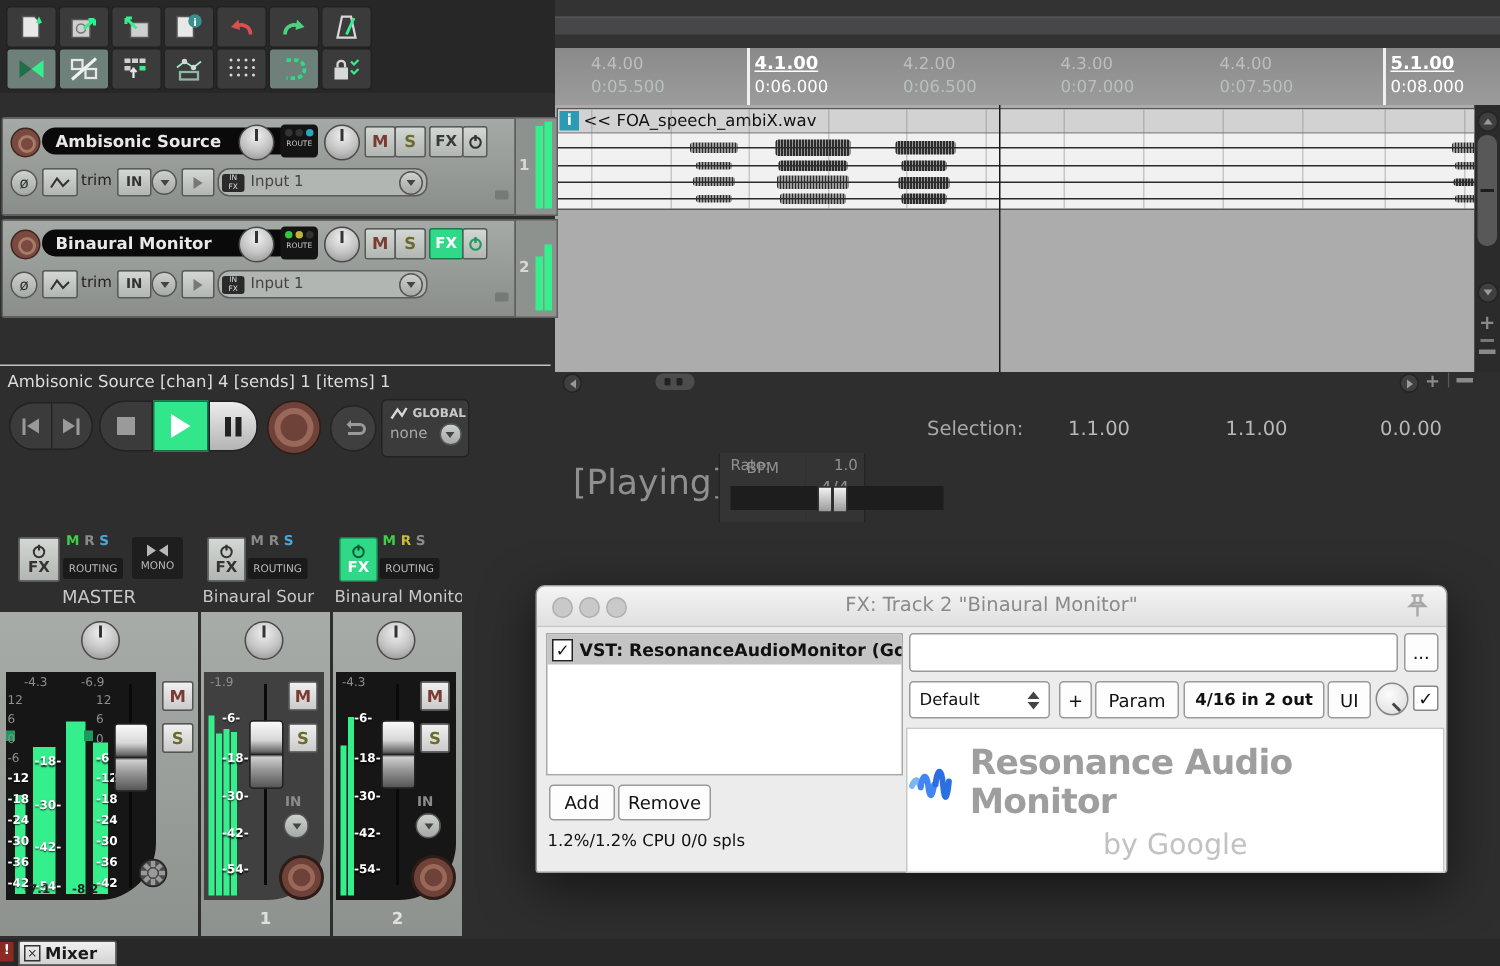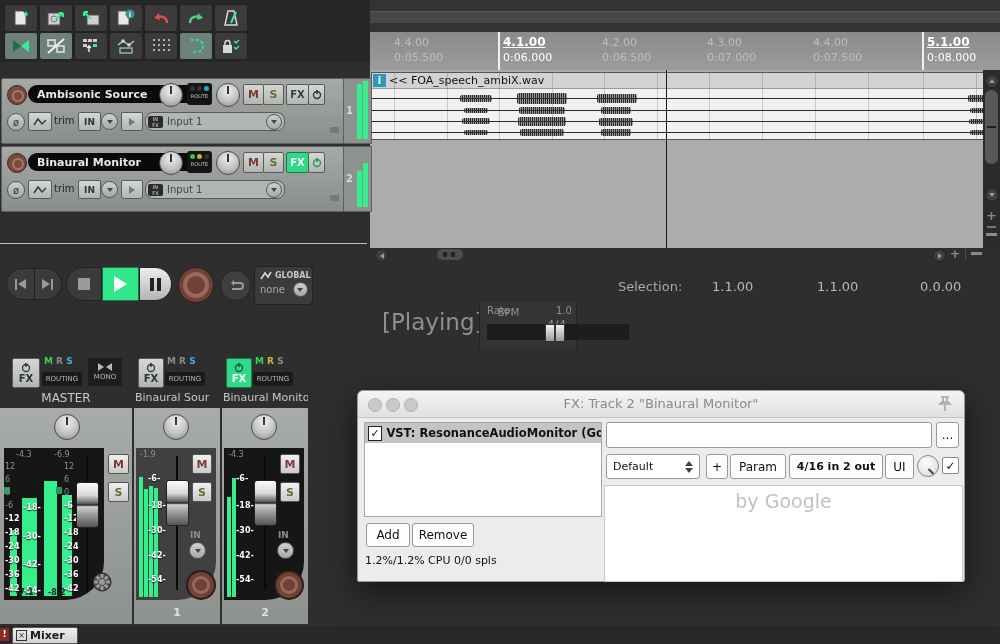--- a/index.html
+++ b/index.html
@@ -371,20 +371,21 @@
 
     <div class="a" style="left:343px;top:84px;width:27px;height:64px;background:#8e928e;border:1px solid #5f5f5f;">
       <div class="a" style="left:2px;top:26px;font-size:10px;font-weight:bold;color:#d8d8d8;">2</div>
       <div class="meterbar" style="left:13px;top:24px;width:5px;height:36px;"></div>
       <div class="meterbar" style="left:19px;top:16px;width:5px;height:44px;"></div>
     </div>
     <div class="a" style="left:0;top:181px;width:367px;height:1px;background:#c2c2c2;"></div>
   </div>
 
   <div class="a" style="left:0;top:245px;width:370px;height:107px;background:#2e2e2e;"></div>
+  <div class="a" style="left:5px;top:248px;font-size:11px;color:#dcdcdc;">Ambisonic Source [chan] 4 [sends] 1 [items] 1</div>
 
   <div class="a" style="left:6px;top:268px;width:56px;height:32px;display:flex;">
     <div style="flex:1;background:#3b3b3b;border:1px solid #222;border-radius:16px 0 0 16px;display:flex;align-items:center;justify-content:center;gap:1px;">
         <span class="vbar"></span>
         <span class="tri-l"></span>
       </div>
     <div style="flex:1;background:#3b3b3b;border:1px solid #222;border-left:none;border-radius:0 16px 16px 0;display:flex;align-items:center;justify-content:center;gap:1px;">
         <span class="tri-r"></span>
         <span class="vbar"></span>
       </div>
@@ -657,20 +658,30 @@
     <div class="winbtn a" style="left:348px;top:63px;width:20px;height:23px;">+</div>
     <div class="winbtn a" style="left:372px;top:63px;width:54px;height:23px;">Param</div>
     <div class="winbtn a" style="left:431px;top:63px;width:92px;height:23px;font-size:11px;font-weight:bold;">4/16 in 2 out</div>
     <div class="winbtn a" style="left:527px;top:63px;width:27px;height:23px;">UI</div>
     <div class="a" style="left:559px;top:64px;width:20px;height:20px;border-radius:50%;background:radial-gradient(circle at 40% 35%,#fdfdfd,#d8d8d8);border:1px solid #888;">
       <div class="a" style="left:12px;top:12px;width:2px;height:7px;background:#444;transform:rotate(-45deg);"></div>
       </div>
     <div class="a" style="left:584px;top:66px;width:15px;height:15px;background:#fff;border:1px solid #888;border-radius:2px;display:flex;align-items:center;justify-content:center;font-size:12px;font-weight:bold;color:#111;">✓</div>
 
     <div class="a" style="left:246px;top:94px;width:357px;height:95px;background:#fff;border:1px solid #c8c8c8;overflow:hidden;">
+      <div style="display:flex;align-items:center;justify-content:center;gap:8px;margin-top:10px;">
+        <svg width="34" height="28" viewBox="0 0 34 28">
+          <g stroke-linecap="round" fill="none">
+            <path d="M3 16c2-5 4-5 5-1" stroke="#7ab8f5" stroke-width="4"></path>
+            <path d="M9 17c1-9 4-10 5-1s3 8 4-1" stroke="#4285f4" stroke-width="4"></path>
+            <path d="M19 15c1-11 4-12 5 0s3 11 4-2" stroke="#2b6fe0" stroke-width="4"></path>
+          </g>
+          </svg>
+        <span style="font-size:23px;font-weight:bold;color:#9e9e9e;letter-spacing:-0.5px;">Resonance Audio Monitor</span>
+      </div>
       <div style="text-align:center;font-size:19px;color:#c2c2c2;margin-top:4px;">by Google</div>
     </div>
   </div>
 
   <div class="a" style="left:0;top:626px;width:1000px;height:18px;background:#282828;">
     <div class="a" style="left:0;top:2px;width:9px;height:13px;background:#8a2a22;color:#fff;font-size:9px;font-weight:bold;text-align:center;line-height:13px;">!</div>
     <div class="a" style="left:12px;top:1px;width:64px;height:15px;background:linear-gradient(#f0f0f0,#d2d2d2);border:1px solid #555;border-radius:2px 2px 0 0;display:flex;align-items:center;">
       <span style="display:inline-flex;align-items:center;justify-content:center;width:9px;height:9px;border:1px solid #333;margin:0 3px;font-size:8px;color:#333;line-height:9px;">×</span>
       <span style="font-size:11px;font-weight:bold;color:#1a1a1a;">Mixer</span>
       </div>

